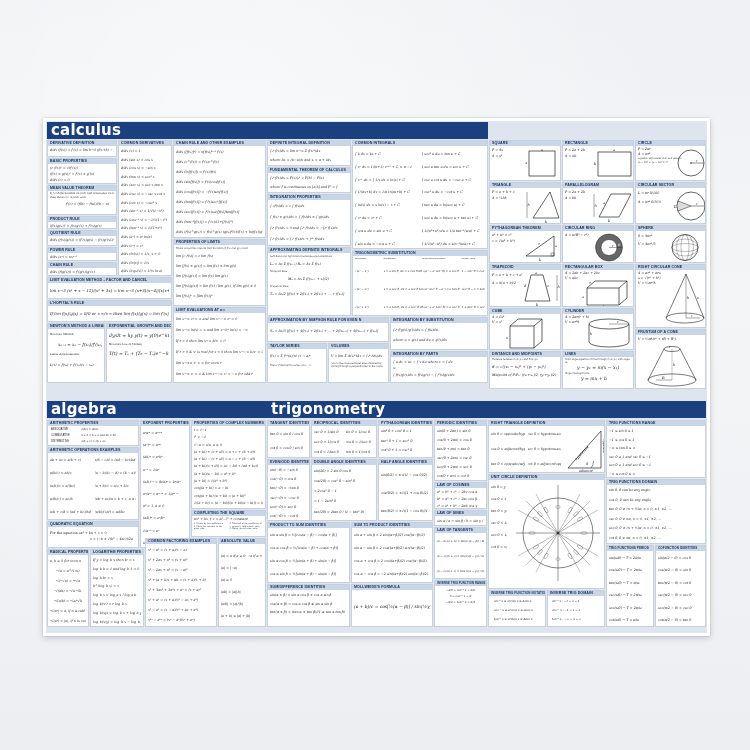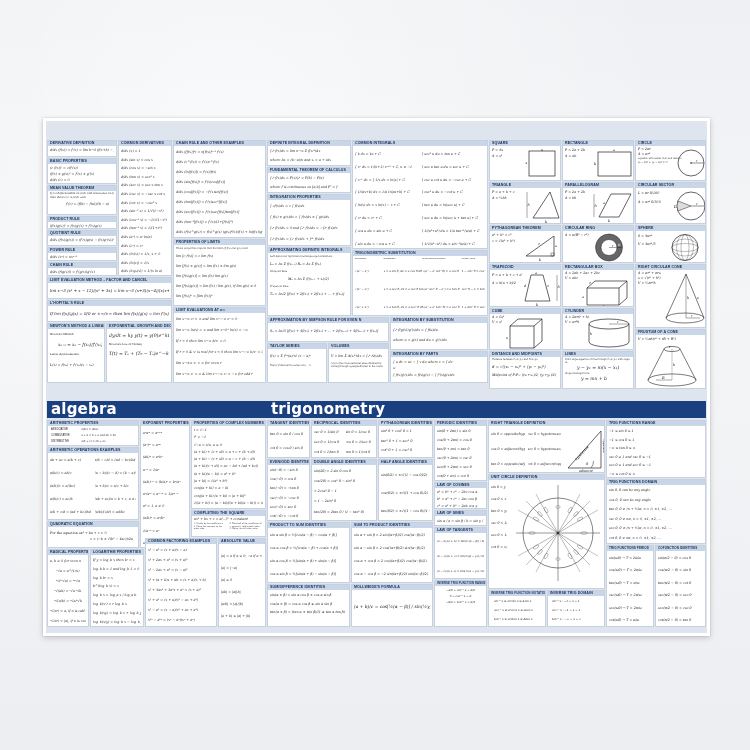--- a/index.html
+++ b/index.html
@@ -51,20 +51,21 @@
   .fig svg { display: block; }
 </style>
 </head>
 <body>
 
 <div class="wall-shade"></div>
 
 <div class="poster">
   <div class="inner">
 
+    <div class="banner" style="left:1px;top:1px;width:441px;"><span>calculus</span></div>
     <div class="banner" style="left:221px;top:280px;width:439px;"><span>trigonometry</span></div>
     <div class="banner" style="left:1px;top:280px;width:220px;"><span>algebra</span></div>
 
     <div class="panel" style="left:1px;top:19px;width:70px;height:17px;">
       <div class="hd">Derivative Definition</div>
       <div class="bd">
           <div class="ln">d/dx (f(x)) = f'(x) = lim h→0 (f(x+h) − f(x))/h</div>
         </div>
     </div>
     <div class="panel" style="left:1px;top:37px;width:70px;height:26px;">

